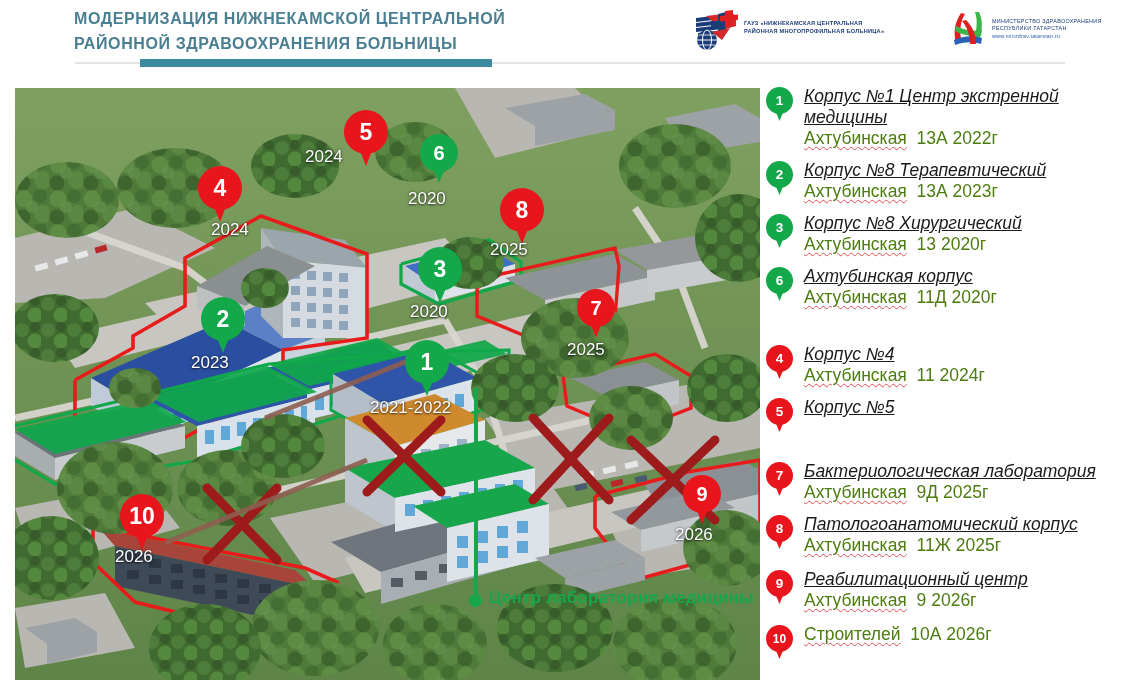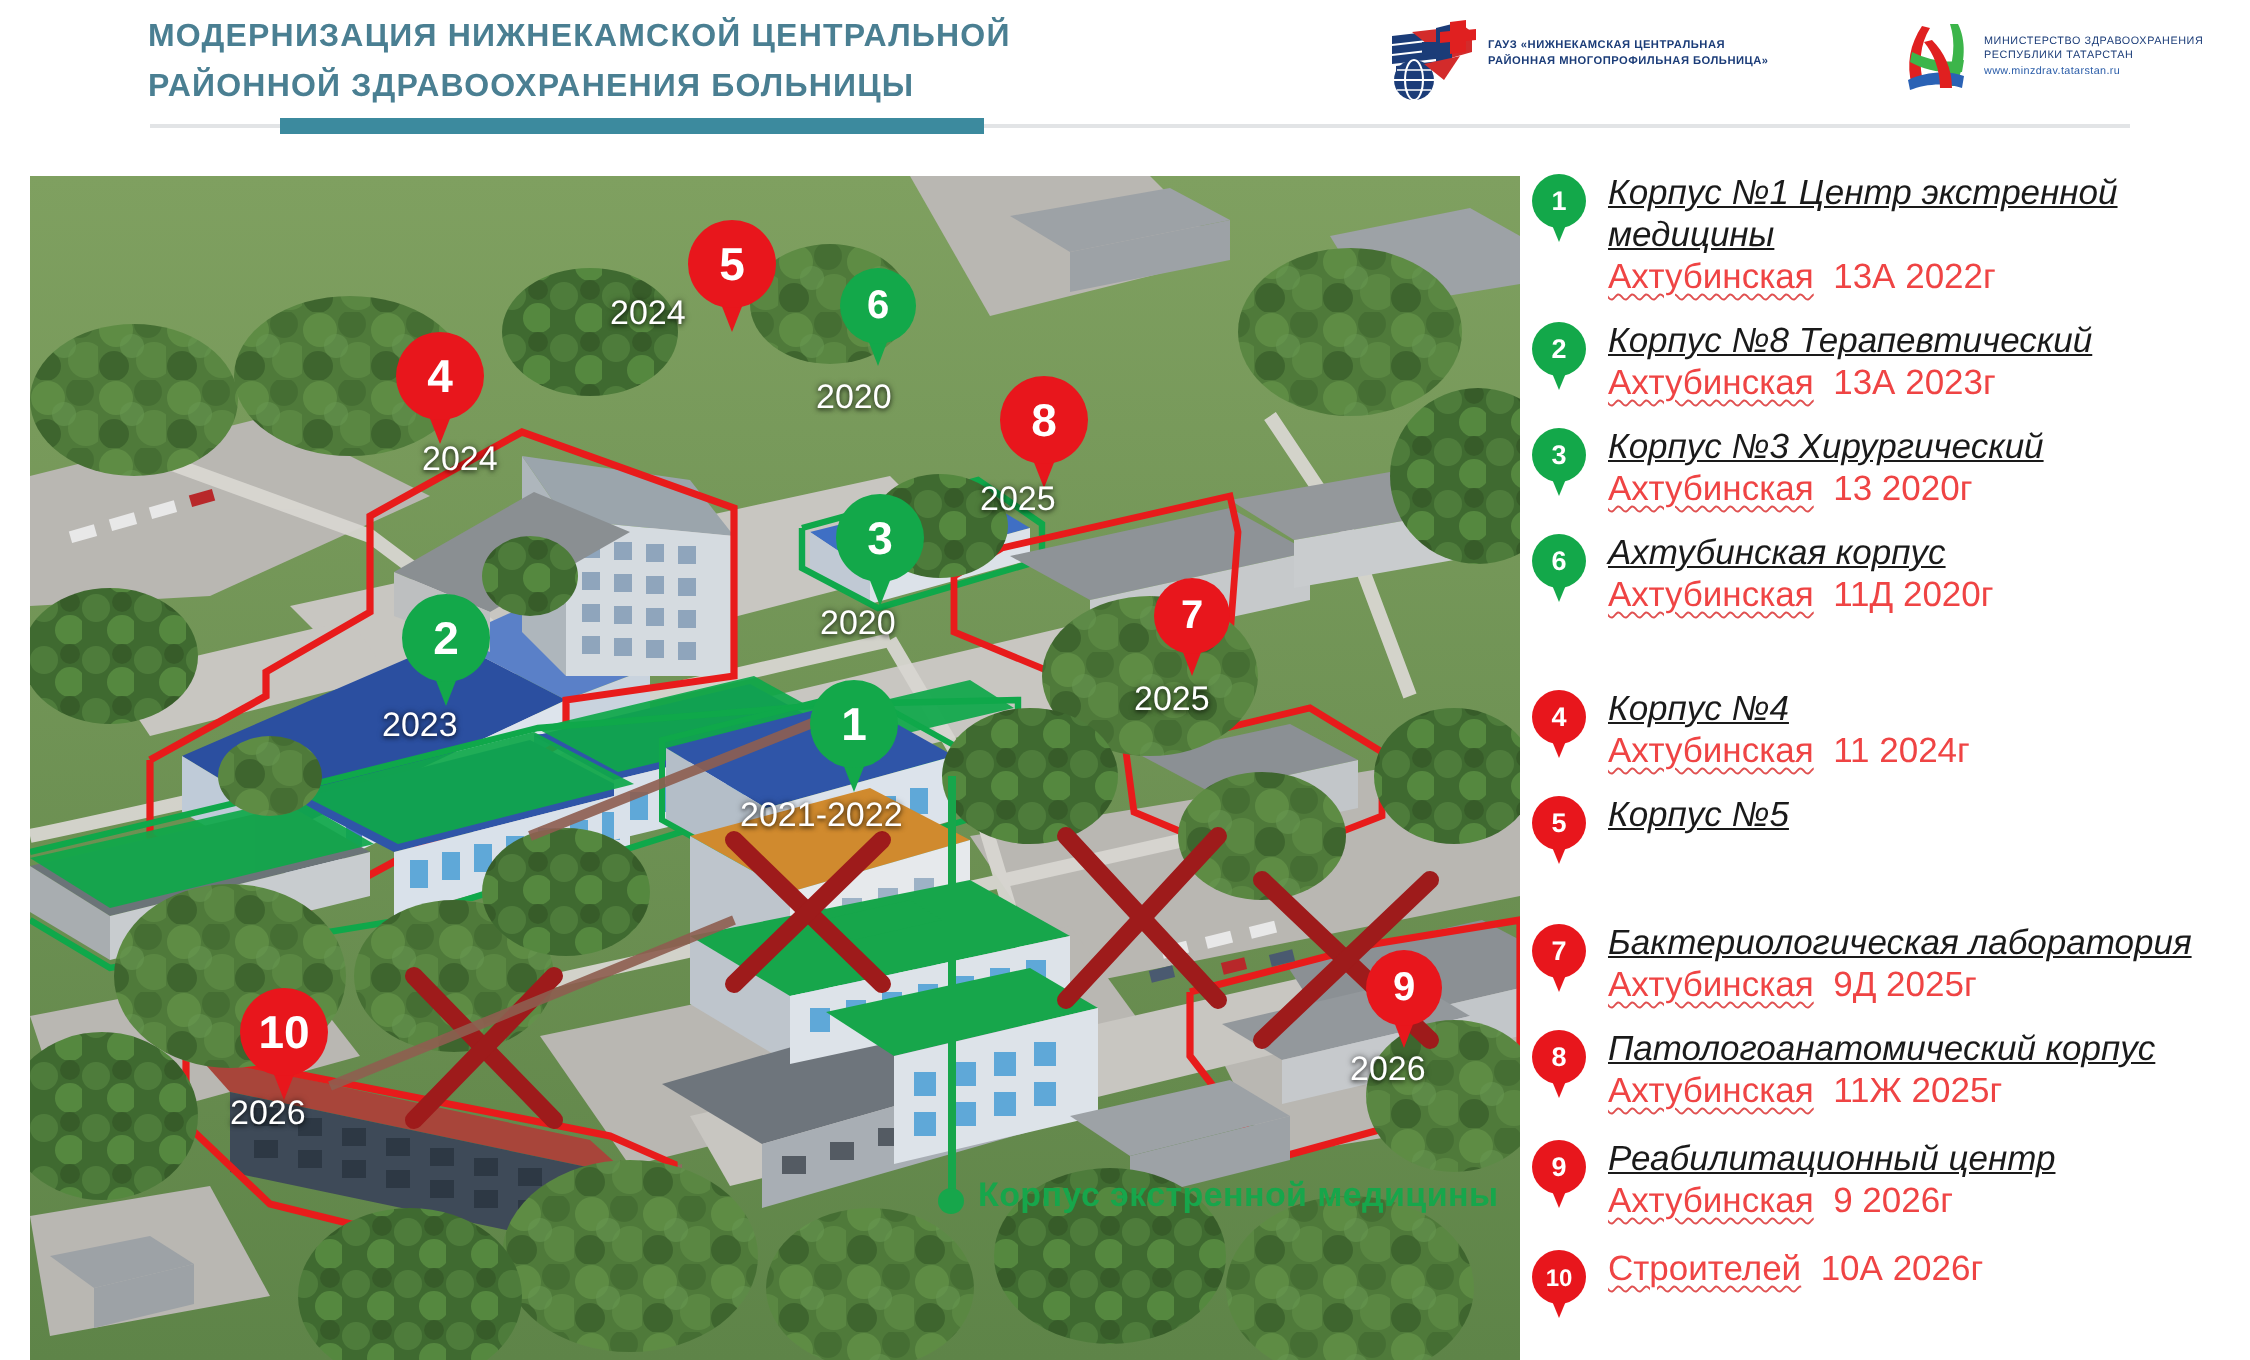--- a/index.html
+++ b/index.html
@@ -107,21 +107,21 @@
     position: absolute; left: 0; top: 0; width: 27px; height: 27px;
     display: flex; align-items: center; justify-content: center;
     color: #fff; font-size: 13.5px; font-weight: bold;
   }
   .lg-pin .num.two { font-size: 12px; }
   .lg-txt { margin-left: 11px; width: 300px; }
   .lg-name {
     font-size: 17.5px; font-style: italic; color: #1A1A1A;
     line-height: 21px; font-weight: normal; text-decoration: underline;
   }
-  .lg-addr { font-size: 17.5px; color: #ef4444; line-height: 21px; white-space: nowrap; }
+  .lg-addr { font-size: 17.5px; color: #4d7c0f; line-height: 21px; white-space: nowrap; }
   .lg-street {
     text-decoration: underline; text-decoration-color: #E05050;
     text-decoration-style: wavy; text-underline-offset: 2px;
     text-decoration-thickness: 1px;
   }
 </style>
 </head>
 <body>
 
 <div id="slide">
@@ -511,21 +511,21 @@
       </g>
 
       <g stroke="#8E5E50" stroke-width="5" fill="none" opacity="0.9">
         <path d="M150,455 L352,372"></path>
         <path d="M250,330 L420,262"></path>
       </g>
     </svg>
 
     <div id="center-line" style="left:459px; top:300px; width:4px; height:212px;"></div>
     <div id="center-dot" style="left:454px; top:506px;"></div>
-    <div id="center-label-fg" style="left:474px; top:500px;">Корпус экстренной медицины</div>
+    <div id="center-label-fg" style="left:474px; top:500px;">Центр лаборатория медицины</div>
 
     <div id="markers-host">
         <div class="mkr" style="left: 390px; top: 252px;">
           <div class="pin green">
             <div class="tip"></div>
             <div class="head"></div>
             <div class="num">1</div>
           </div>
         </div>
         <div class="yr" style="left: 355px; top: 310px;">2021-2022</div>
@@ -627,21 +627,21 @@
           <div class="lg-addr"><span class="lg-street">Ахтубинская</span>&nbsp; 13А  2023г</div>
         </div>
       </div>
       <div class="lg-row" style="top: 127px; left: 0px;">
         <div class="lg-pin green">
           <div class="tip"></div>
           <div class="head"></div>
           <div class="num">3</div>
         </div>
         <div class="lg-txt">
-          <div class="lg-name">Корпус №3 Хирургический</div>
+          <div class="lg-name">Корпус №8 Хирургический</div>
           <div class="lg-addr"><span class="lg-street">Ахтубинская</span>&nbsp; 13  2020г</div>
         </div>
       </div>
       <div class="lg-row" style="top: 180px; left: 0px;">
         <div class="lg-pin green">
           <div class="tip"></div>
           <div class="head"></div>
           <div class="num">6</div>
         </div>
         <div class="lg-txt">

